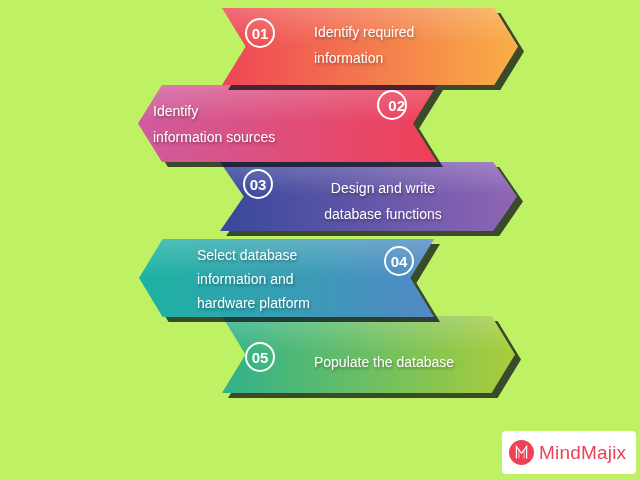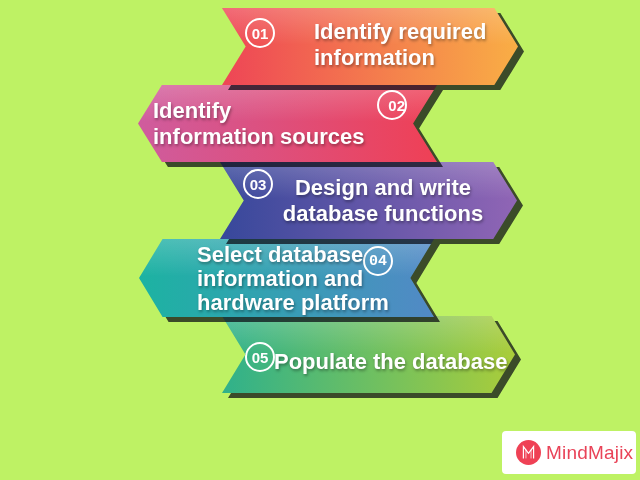--- a/index.html
+++ b/index.html
@@ -18,55 +18,55 @@
     filter:drop-shadow(6px 5px 0 rgba(8,10,18,0.72));
   }
   .banner{
     position:relative;width:100%;height:100%;
   }
   .banner.right{clip-path:polygon(0% 0%, 92% 0%, 100% 50%, 92% 100%, 0% 100%, 8% 50%);}
   .banner.left {clip-path:polygon(8% 0%, 100% 0%, 92% 50%, 100% 100%, 8% 100%, 0% 50%);}
 
   .b1{left:222px;top:8px;  width:296px;height:77px;z-index:7;}
   .b2{left:138px;top:85px; width:299px;height:77px;z-index:6;}
-  .b3{left:220px;top:162px;width:297px;height:77px;z-index:5;}
+  .b3{left:220px;top:162px;width:297px;height:69px;z-index:5;}
   .b4{left:139px;top:239px;width:295px;height:78px;z-index:4;}
   .b5{left:222px;top:316px;width:293px;height:77px;z-index:3;}
   .b6{left:139px;top:393px;width:296px;height:77px;z-index:2;}
 
   
   .num-circle{
     position:absolute;width:30px;height:30px;box-sizing:border-box;
     border:2px solid #fff;border-radius:50%;
     display:flex;align-items:center;justify-content:center;
     color:#fff;font-size:15px;font-weight:bold;
   }
   .c1{left:23px;top:10px;} .c2{left:239px;top:5px;justify-content:flex-end;}
-  .c3{left:23px;top:7px;}  .c4{left:224px;top:7px;font-family:Liberation Mono, monospace;}
+  .c3{left:23px;top:7px;}  .c4{left:245px;top:7px;}
   .c5{left:23px;top:26px;}  .c6{left:248px;top:3px;}
 
   
   .btext{
-    position:absolute;color:#fff;font-weight:bold;
-    font-size:22px;line-height:26px;
+    position:absolute;color:#fff;font-weight:normal;
+    font-size:14px;line-height:26px;
     text-shadow:1px 2px 3px rgba(0,0,0,0.35);
     white-space:nowrap;
   }
   .t1{left:92px;top:11px;text-align:left;}
   .t2{left:15px;top:13px;width:240px;text-align:left;}
   .t3{left:58px;top:13px;width:210px;text-align:center;}
   .t4{left:58px;top:4px;line-height:24px;text-align:left;}
   .t5{left:52px;top:33px;width:220px;text-align:center;}
   .t6{left:14px;top:18px;width:260px;text-align:center;line-height:25px;}
 
   
   .logo{
     position:absolute;left:502px;top:431px;width:134px;height:43px;
     background:#ffffff;border-radius:4px;z-index:10;
-    display:flex;align-items:center;padding-left:14px;box-sizing:border-box;
+    display:flex;align-items:center;padding-left:7px;box-sizing:border-box;
   }
   .logo-circle{
     width:25px;height:25px;border-radius:50%;
     display:flex;align-items:center;justify-content:center;flex:0 0 auto;
   }
   .logo-text{
     margin-left:5px;font-size:19px;font-weight:500;letter-spacing:.2px;
   }
 </style>
 </head>

